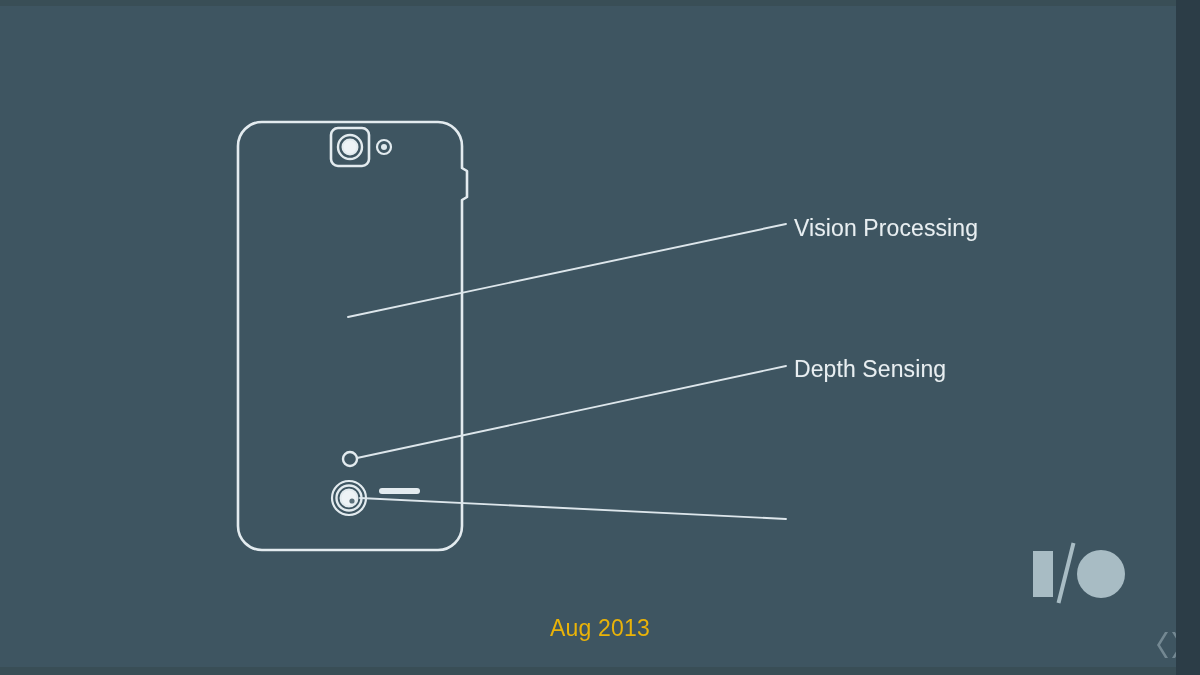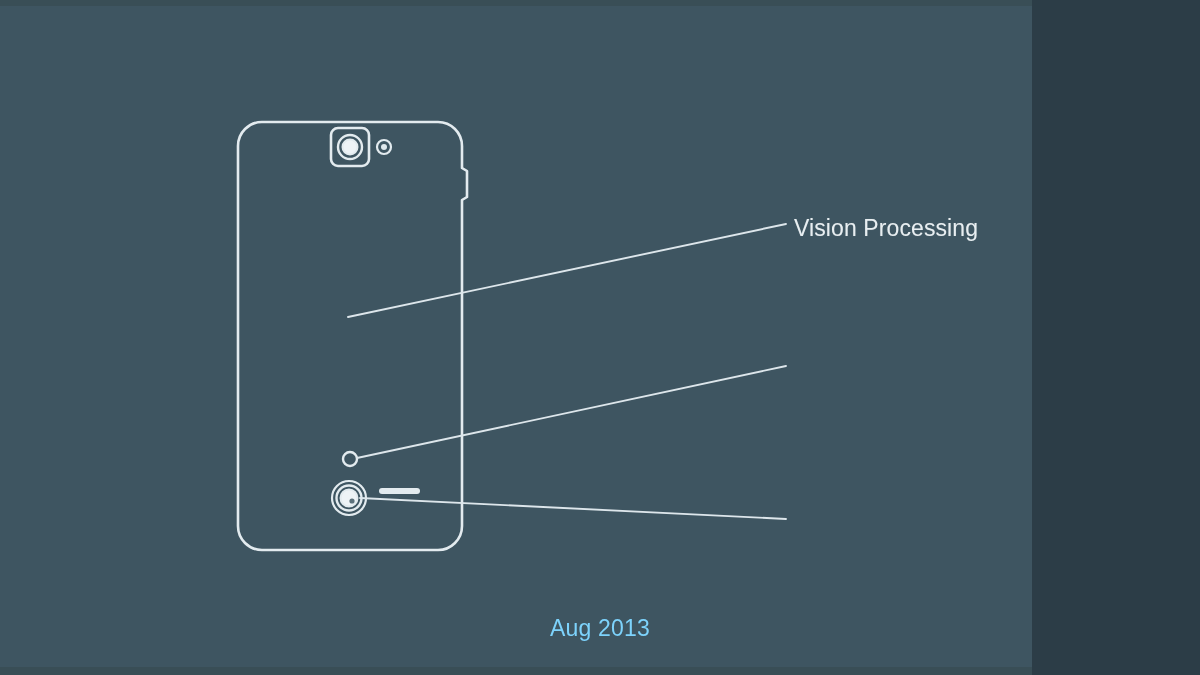--- a/index.html
+++ b/index.html
@@ -3,21 +3,21 @@
 <meta charset="utf-8">
 <title>Project Tango Device Diagram</title>
 <style>
   html, body {
     margin: 0;
     padding: 0;
     background: #2c3d47;
   }
   #stage {
     position: relative;
-    width: 1032px;
+    width: 1176px;
     height: 675px;
     background: #3e5561;
     overflow: hidden;
     font-family: "Liberation Sans", sans-serif;
     -webkit-font-smoothing: antialiased;
   }
   
   .edge-band {
     position: absolute;
     left: 0;
@@ -50,21 +50,21 @@
   #label-vision-processing { left: 794px; top: 215px; }
   #label-depth-sensing     { left: 794px; top: 356px; }
   #label-motion-tracking   { left: 794px; top: 510px; }
 
   #date-caption {
     position: absolute;
     left: 0;
     top: 615px;
     width: 1200px;
     text-align: center;
-    color: #7dd3fc;
+    color: #eab308;
     font-size: 23px;
     letter-spacing: .2px;
   }
 
   
   #io-logo {
     position: absolute;
     left: 1029px;
     top: 542px;
     width: 96px;
@@ -158,20 +158,21 @@
 
     <rect x="379" y="488" width="41" height="6" rx="3" ry="3" fill="#e3ebef"></rect>
 
     <line x1="348" y1="317" x2="786" y2="224" stroke="#dde6eb" stroke-width="1.9" stroke-linecap="round"></line>
     <line x1="357" y1="458" x2="786" y2="366" stroke="#dde6eb" stroke-width="1.9" stroke-linecap="round"></line>
     <line x1="360" y1="498" x2="786" y2="519" stroke="#dde6eb" stroke-width="1.9" stroke-linecap="round"></line>
   </svg>
 
   <div class="label" id="label-vision-processing">Vision Processing</div>
 
+  <div class="label" id="label-depth-sensing">Depth Sensing</div>
 
 
   <div id="date-caption">Aug 2013</div>
 
   <div id="io-logo">
     <div class="io-bar"></div>
     <div class="io-slash"></div>
     <div class="io-circle"></div>
   </div>
 

